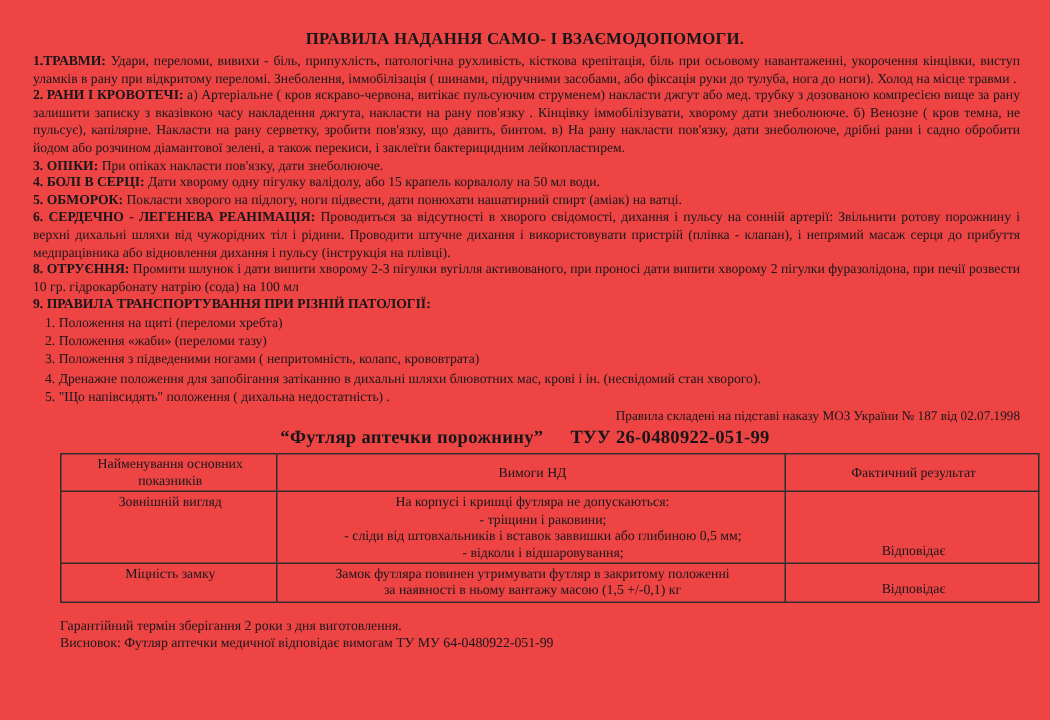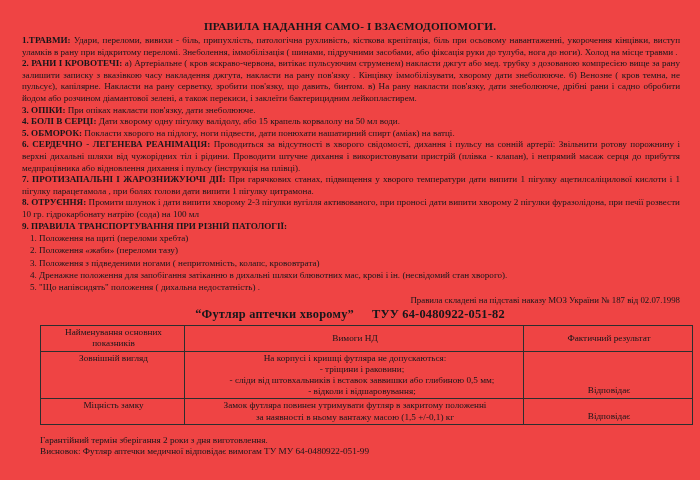--- a/index.html
+++ b/index.html
@@ -139,37 +139,36 @@
   <p class="section"><span class="lead">2. РАНИ І КРОВОТЕЧІ:</span><span> а) Артеріальне ( кров яскраво-червона, витікає пульсуючим струменем) накласти джгут або мед. трубку з дозованою компресією вище за рану залишити записку з вказівкою часу накладення джгута, накласти на рану пов'язку . Кінцівку іммобілізувати, хворому дати знеболююче. б) Венозне ( кров темна, не пульсує), капілярне. Накласти на рану серветку, зробити пов'язку, що давить, бинтом. в) На рану накласти пов'язку, дати знеболююче, дрібні рани і садно обробити йодом або розчином діамантової зелені, а також перекиси, і заклеїти бактерицидним лейкопластирем.</span></p>
 
   <p class="section"><span class="lead">3. ОПІКИ:</span><span> При опіках накласти пов'язку, дати знеболююче.</span></p>
 
   <p class="section"><span class="lead">4. БОЛІ В СЕРЦІ:</span><span> Дати хворому одну пігулку валідолу, або 15 крапель корвалолу на 50 мл води.</span></p>
 
   <p class="section"><span class="lead">5. ОБМОРОК:</span><span> Покласти хворого на підлогу, ноги підвести, дати понюхати нашатирний спирт (аміак) на ватці.</span></p>
 
   <p class="section"><span class="lead">6. СЕРДЕЧНО - ЛЕГЕНЕВА РЕАНІМАЦІЯ:</span><span> Проводиться за відсутності в хворого свідомості, дихання і пульсу на сонній артерії: Звільнити ротову порожнину і верхні дихальні шляхи від чужорідних тіл і рідини. Проводити штучне дихання і використовувати пристрій (плівка - клапан), і непрямий масаж серця до прибуття медпрацівника або відновлення дихання і пульсу (інструкція на плівці).</span></p>
 
-  <p class="section"><span class="lead">7. ПРОТИЗАПАЛЬНІ І ЖАРОЗНИЖУЮЧІ ДІЇ:</span><span> При гарячкових станах, підвищення у хворого температури дати випити 1 пігулку ацетилсаліцилової кислоти і 1 пігулку парацетамола , при болях голови дати випити  1 пігулку цитрамона.</span></p>
 
   <p class="section"><span class="lead">8. ОТРУЄННЯ:</span><span> Промити шлунок і дати випити хворому 2-3 пігулки вугілля активованого, при проносі дати випити хворому 2 пігулки фуразолідона, при печії розвести 10 гр. гідрокарбонату натрію (сода) на 100 мл</span></p>
 
   <p class="section"><span class="lead">9. ПРАВИЛА ТРАНСПОРТУВАННЯ ПРИ РІЗНІЙ ПАТОЛОГІЇ:</span></p>
 
   <div class="sublist">
     <div class="sub-item">1. Положення на щиті (переломи хребта)</div>
     <div class="sub-item">2. Положення «жаби» (переломи тазу)</div>
     <div class="sub-item">3. Положення з підведеними ногами ( непритомність, колапс, крововтрата)</div>
     <div class="sub-item">4. Дренажне положення для запобігання затіканню в дихальні шляхи блювотних мас, крові і ін. (несвідомий стан хворого).</div>
     <div class="sub-item">5. "Що напівсидять" положення ( дихальна недостатність) .</div>
   </div>
 
   <p class="note-right">Правила складені на підставі наказу МОЗ України № 187 від 02.07.1998</p>
 
-  <div class="product-line"><span>“Футляр аптечки хворому”</span><span class="tu-code">ТУУ 64-0480922-051-82</span></div>
+  <div class="product-line"><span>“Футляр аптечки порожнину”</span><span class="tu-code">ТУУ 26-0480922-051-99</span></div>
 
   <div class="spec-table-wrap">
     <table class="spec-table">
       <thead>
         <tr>
           <th class="c-name">
             <span>Найменування основних</span><br>
             <span>показників</span>
           </th>
           <th class="c-req">Вимоги НД</th>

